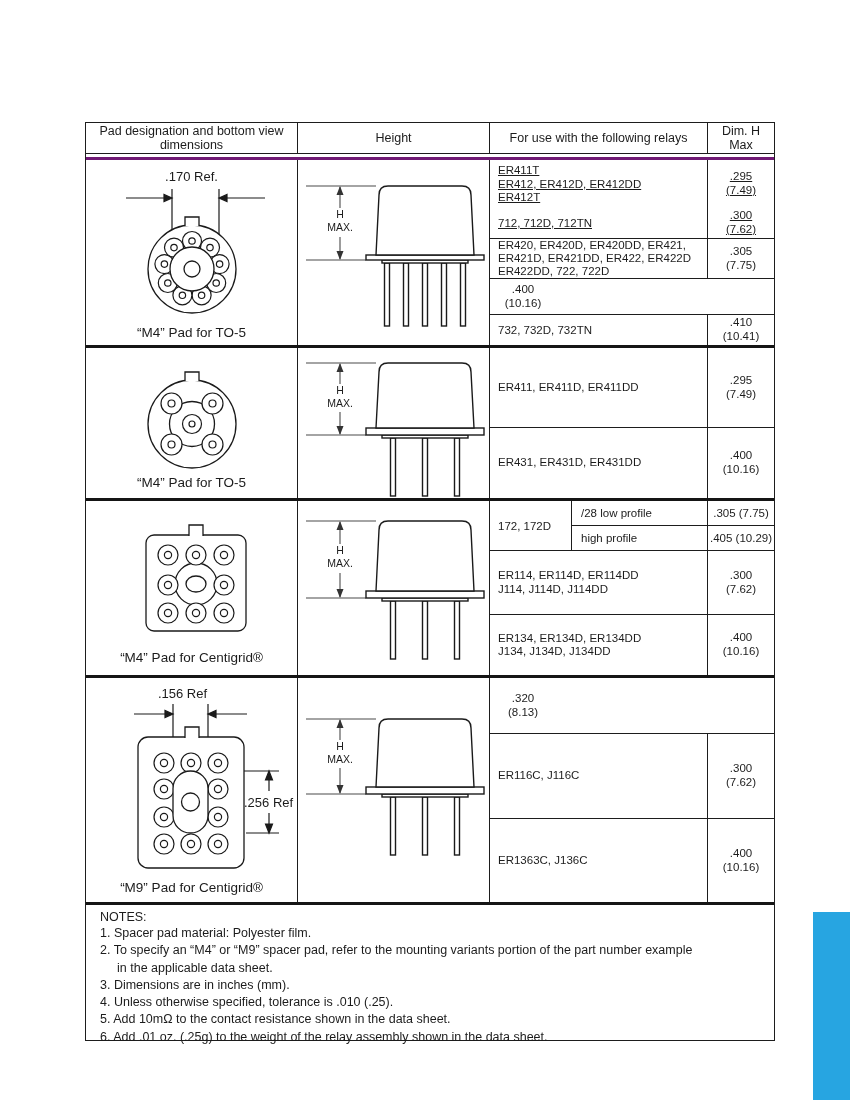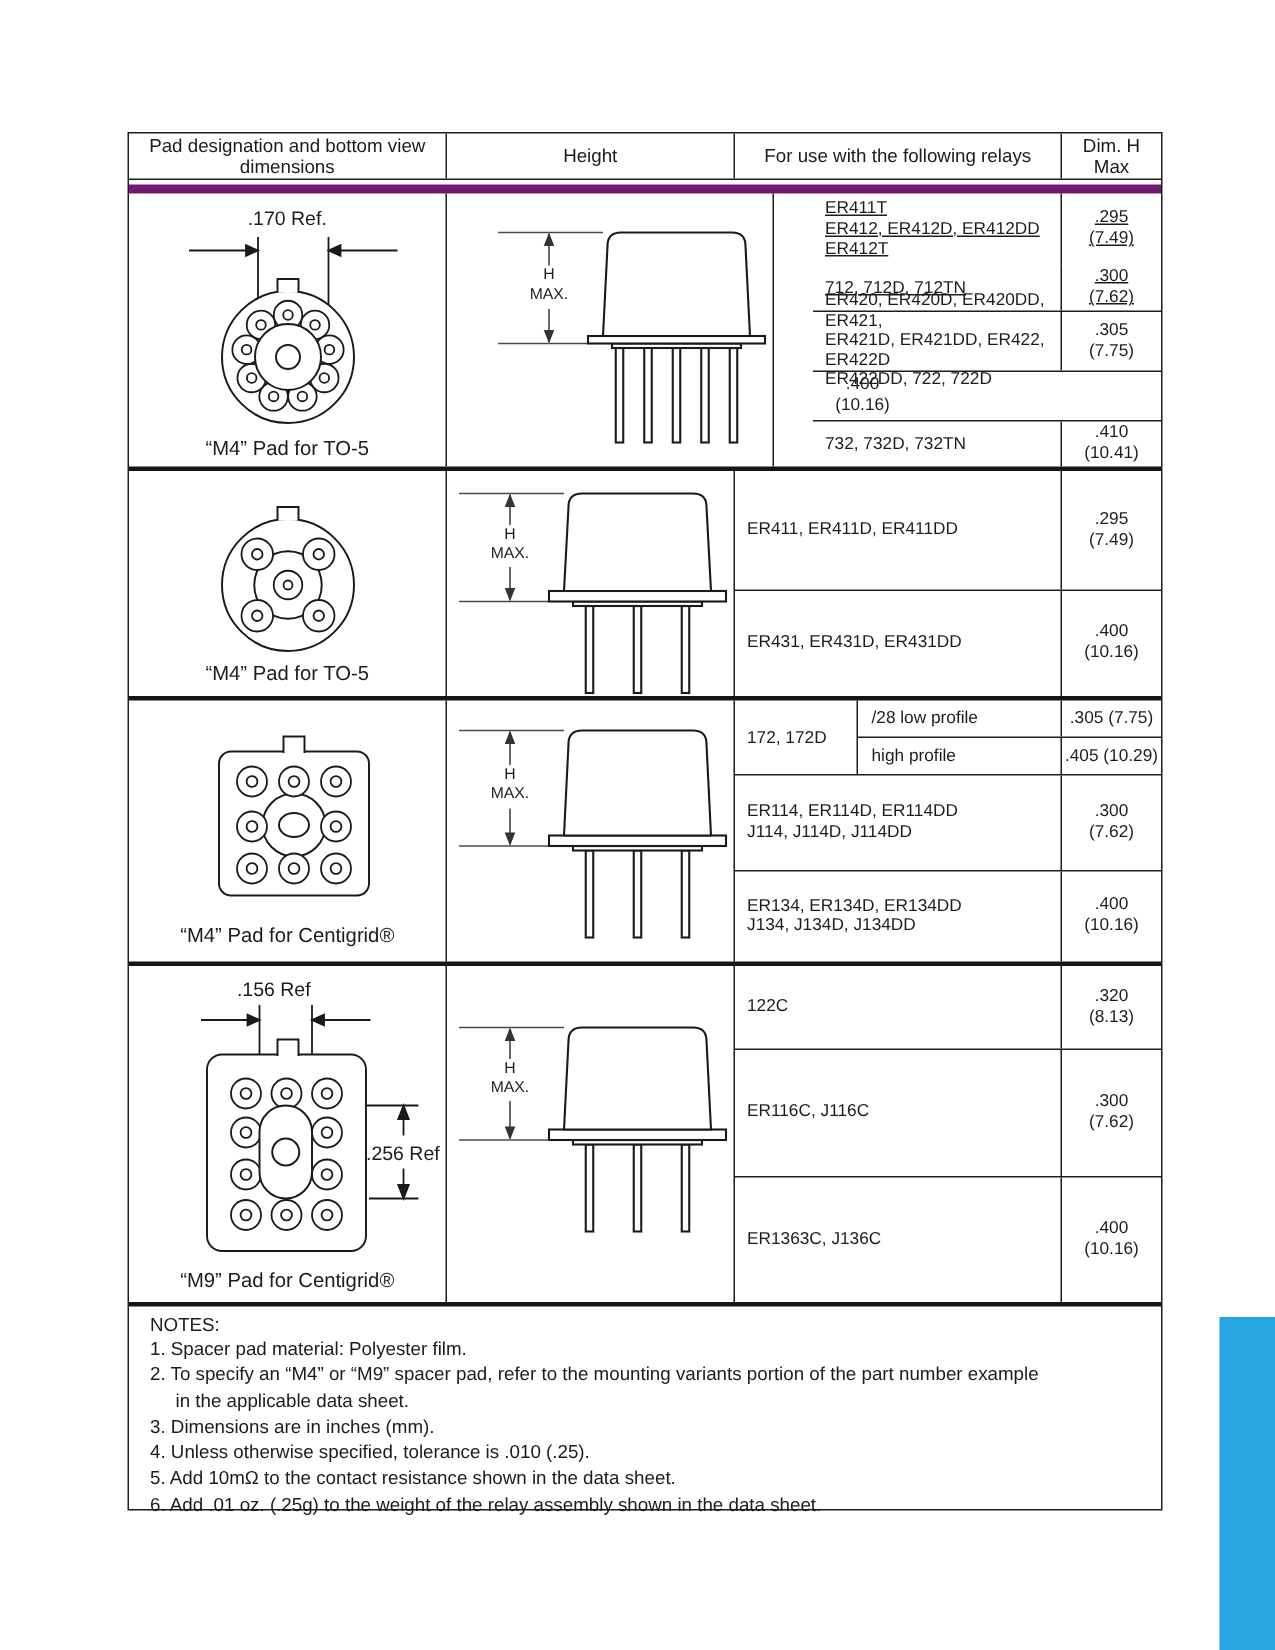--- a/index.html
+++ b/index.html
@@ -2,42 +2,42 @@
 <html><head>
 <meta charset="utf-8">
 <style>
   * { box-sizing: border-box; margin: 0; padding: 0; }
   html,body { width: 850px; height: 1100px; }
   body {
     font-family: "Liberation Sans", "DejaVu Sans", sans-serif;
     background: #ffffff; color: #1c1c1c; position: relative;
     -webkit-font-smoothing: antialiased;
   }
-  .page { position: absolute; inset: 0; background: #fff; overflow: hidden; }
+  .page { position: absolute; inset: 0; background: #fff; overflow: hidden; margin-top: 34px; }
   .accent-bar { position: absolute; left: 813px; top: 878px; width: 37px; height: 222px; }
 
   .doc {
     position: absolute; left: 85px; top: 88px; width: 690px;
     border: 1.5px solid #1d1d1d; background: #fff;
   }
 
   
   .thead { display: flex; height: 31px; border-bottom: 1px solid #1d1d1d; }
   .th {
     display: flex; align-items: center; justify-content: center; text-align: center;
     font-size: 12.5px; line-height: 1.16; white-space: pre-line; padding: 1px 2px;
   }
   .th1 { width: 212px; border-right: 1px solid #1d1d1d; }
   .th2 { width: 192px; border-right: 1px solid #1d1d1d; }
   .th3 { flex: 1; border-right: 1px solid #1d1d1d; }
   .th4 { width: 66px; }
 
   
   .sec { display: flex; border-top: 3px solid #151515; }
-  .sec.first { border-top: 6px solid #701a75; margin-top: 3px; gap: 26px; }
+  .sec.first { border-top: 3px solid #701a75; margin-top: 3px; }
   .pad-cell { width: 212px; border-right: 1px solid #1d1d1d; position: relative; }
   .h-cell   { width: 192px; border-right: 1px solid #1d1d1d; position: relative; }
   .rel-area { flex: 1; display: flex; flex-direction: column; }
 
   .rrow { display: flex; }
   .rrow.bt { border-top: 1px solid #1d1d1d; }
   .relays {
     flex: 1; border-right: 1px solid #1d1d1d; display: flex; align-items: center;
     font-size: 11.5px; line-height: 1.15; padding: 1px 4px 1px 8px; white-space: pre-line;
   }
@@ -385,21 +385,20 @@
             <rect x="156.5" y="119" width="5" height="58" fill="#fff" stroke="#1a1a1a" stroke-width="1.4"></rect>
             <rect x="84" y="116" width="86" height="3" fill="#fff" stroke="#1a1a1a" stroke-width="1.4"></rect>
             <rect x="68" y="109" width="118" height="7" fill="#fff" stroke="#1a1a1a" stroke-width="1.4"></rect>
             <path d="M 78 109 L 81 50 Q 81 41 90 41 L 164 41 Q 173 41 173 50 L 176 109 Z" fill="#fff" stroke="#1a1a1a" stroke-width="1.4"></path>
           </svg>
         <div class="hmax-label" style="top:62px">H
 MAX.</div>
       </div>
       <div class="rel-area">
         <div class="rrow" style="height:55px">
-          <div class="relays">122C</div>
           <div class="dim">.320
 (8.13)</div>
         </div>
         <div class="rrow bt" style="height:85px">
           <div class="relays">ER116C, J116C</div>
           <div class="dim">.300
 (7.62)</div>
         </div>
         <div class="rrow bt" style="flex:1">
           <div class="relays">ER1363C, J136C</div>

